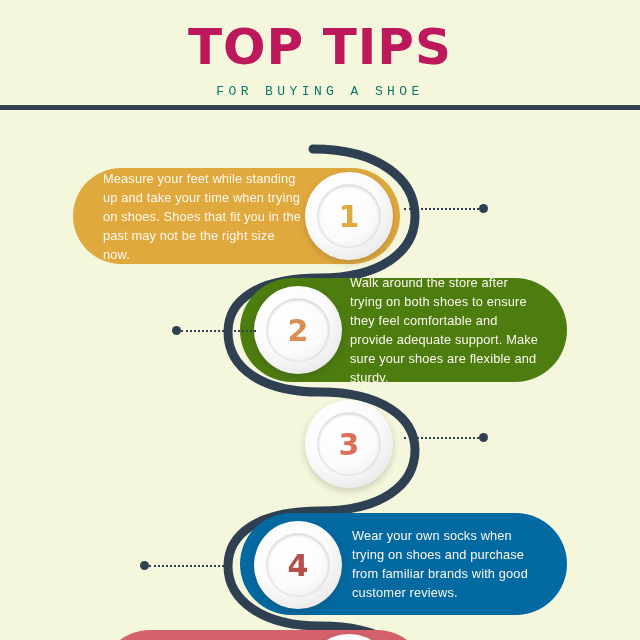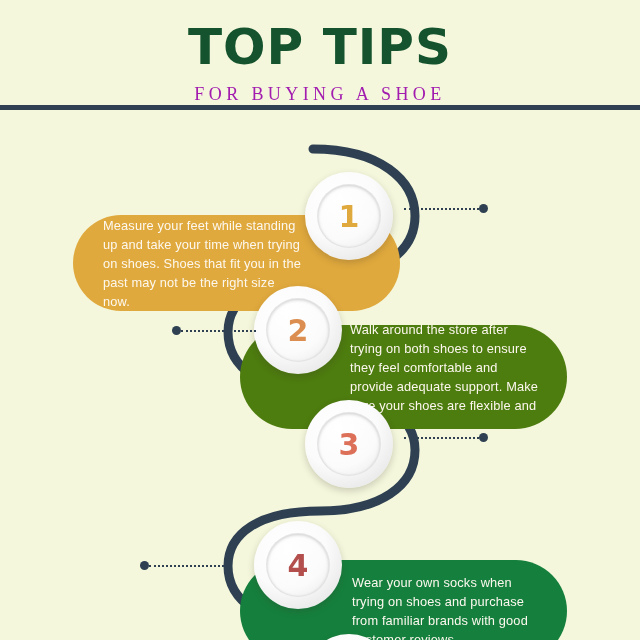--- a/index.html
+++ b/index.html
@@ -10,59 +10,58 @@
     position:relative;
   }
   #canvas{position:relative;width:640px;height:640px;overflow:hidden;background:#f4f7dc;}
 
   
   .header{position:absolute;left:0;top:0;width:640px;text-align:center;}
   .title{
     margin:0;padding-top:20px;
     font-size:50px;line-height:54px;
     font-weight:bold;letter-spacing:1px;
-    color:#14532d;
+    color:#be185d;
     font-family:"DejaVu Sans", sans-serif;
   }
   .subtitle{
     margin:0;padding-top:10px;
-    font-size:18px;letter-spacing:4.4px;
-    color:#a21caf;font-weight:normal;
-    font-family:Liberation Serif, serif;
+    font-size:13px;letter-spacing:4.4px;
+    color:#0f766e;font-weight:normal;
+    font-family:Liberation Mono, monospace;
   }
   .divider{
     position:absolute;left:0;top:105px;width:640px;height:5px;
     background:#2e4052;
   }
 
   
   #snake{position:absolute;left:0;top:0;width:640px;height:640px;}
 
   
   .card{
     position:absolute;
     border-radius:60px;
     box-sizing:border-box;
     display:flex;
     align-items:center;
-    margin-top:47px;
   }
   .card-text{
     color:#fdf8ef;
     font-size:12.8px;
     line-height:19px;
     letter-spacing:0.15px;
     font-family:"Liberation Sans", sans-serif;
   }
 
   
   #card-1{left:73px;  top:168px; width:327px; height:96px;  background:#e0a93d;}
   #card-2{left:240px; top:278px; width:327px; height:104px; background:#4d7c0f;}
   #card-3{left:73px;  top:396px; width:327px; height:98px;  background:#dc7058;}
-  #card-4{left:240px; top:513px; width:327px; height:102px; background:#15803d;}
+  #card-4{left:240px; top:513px; width:327px; height:102px; background:#0369a1;}
   #card-5{left:100px; top:630px; width:327px; height:100px; background:#d4616b;}
 
   #card-1 .card-text{padding-left:30px;padding-right:98px;}
   #card-2 .card-text{padding-left:110px;padding-right:24px;}
   #card-3 .card-text{padding-left:30px;padding-right:98px;}
   #card-4 .card-text{padding-left:112px;padding-right:24px;}
 
   
   .badge{
     position:absolute;

